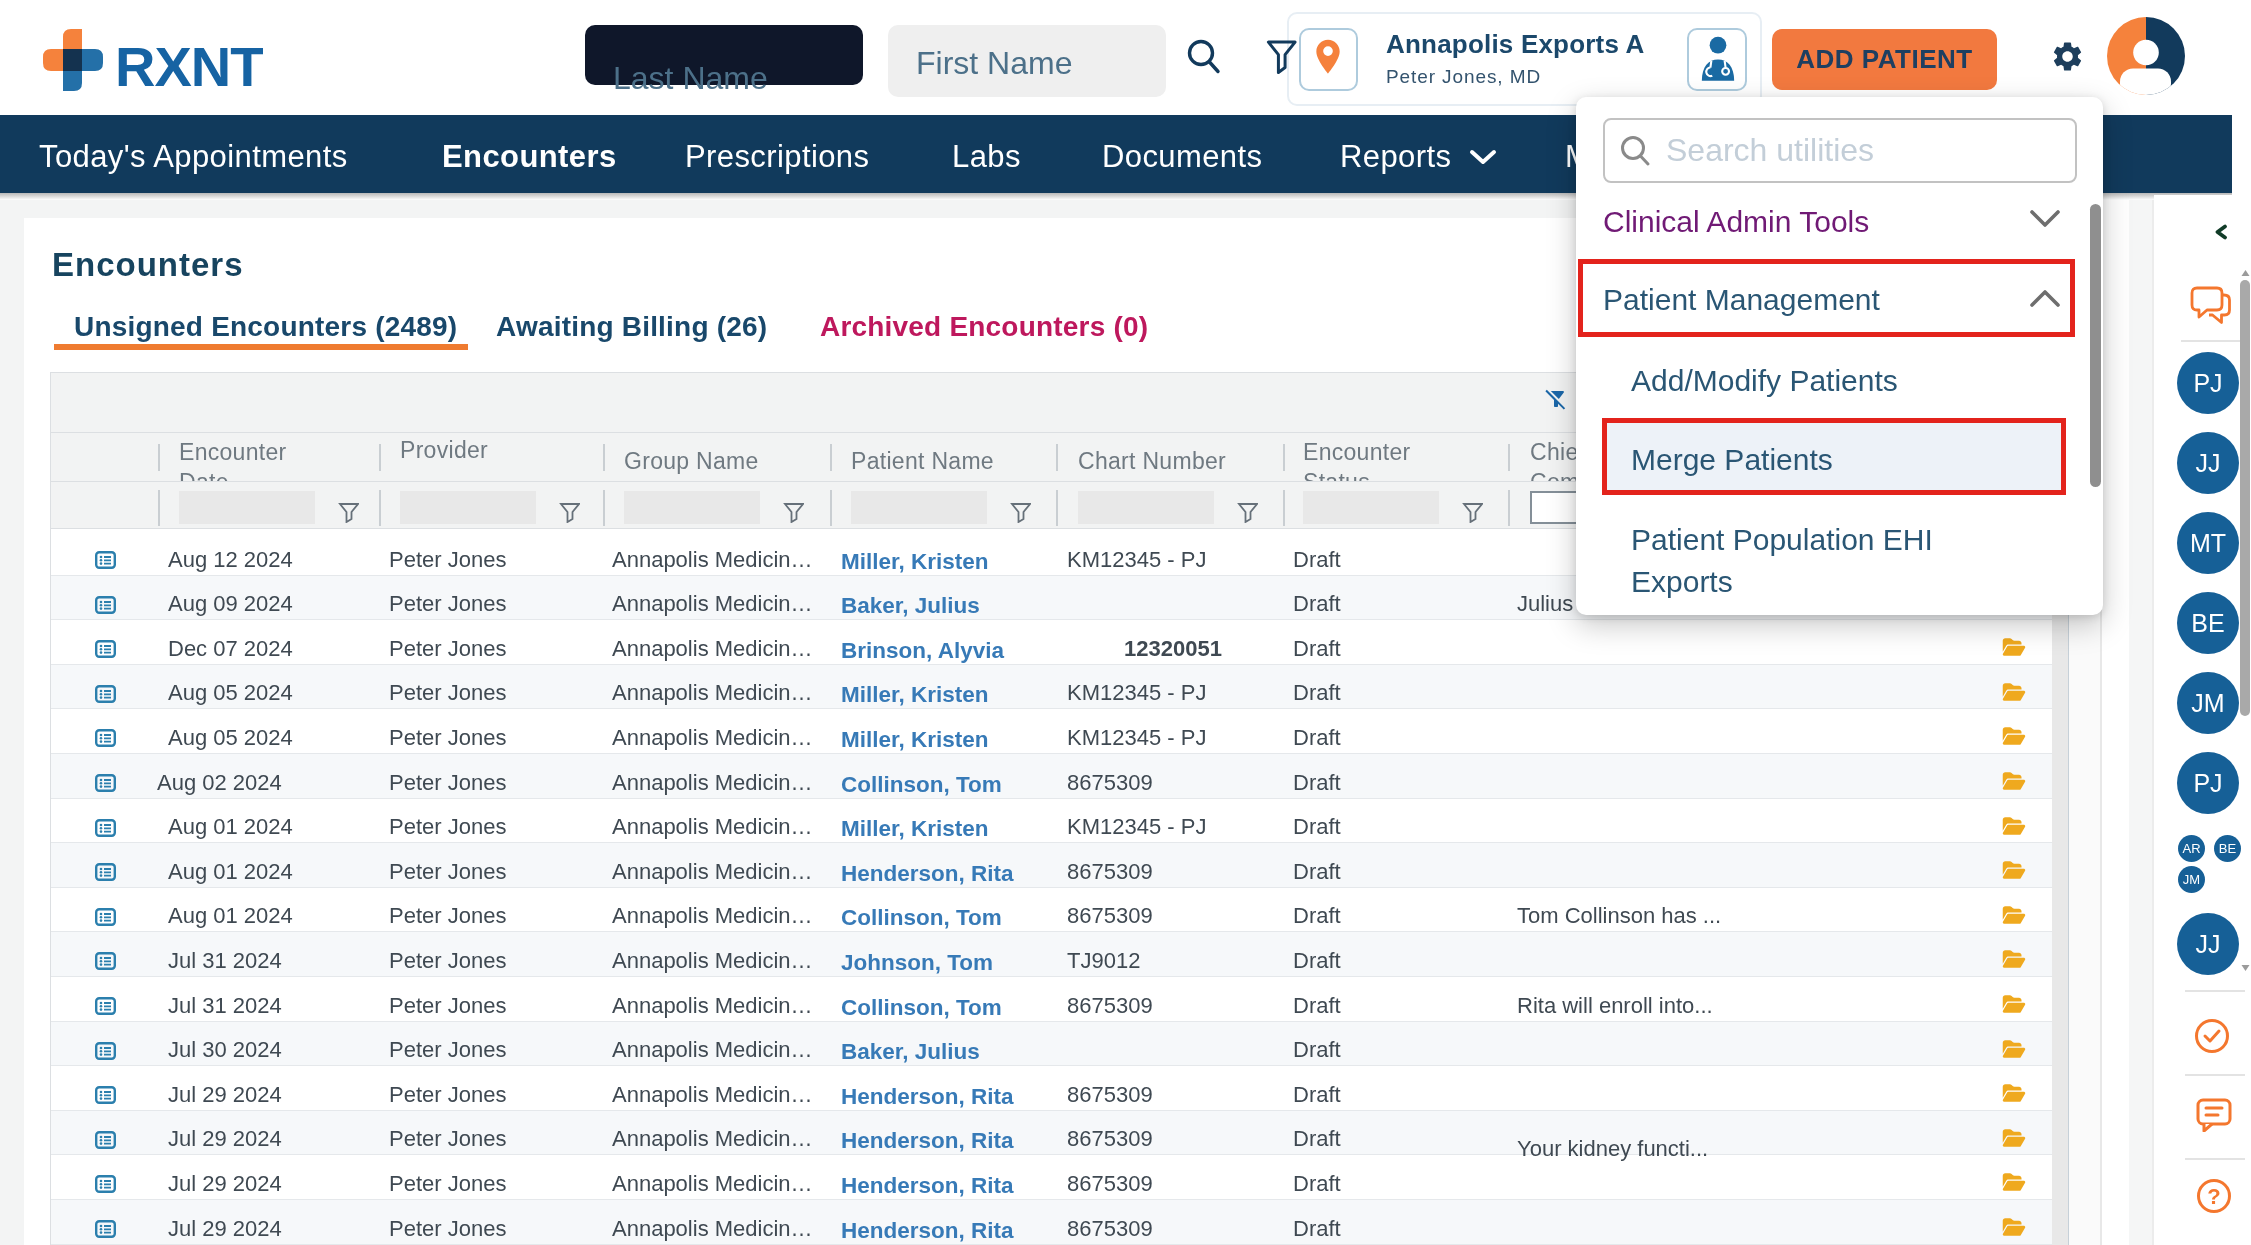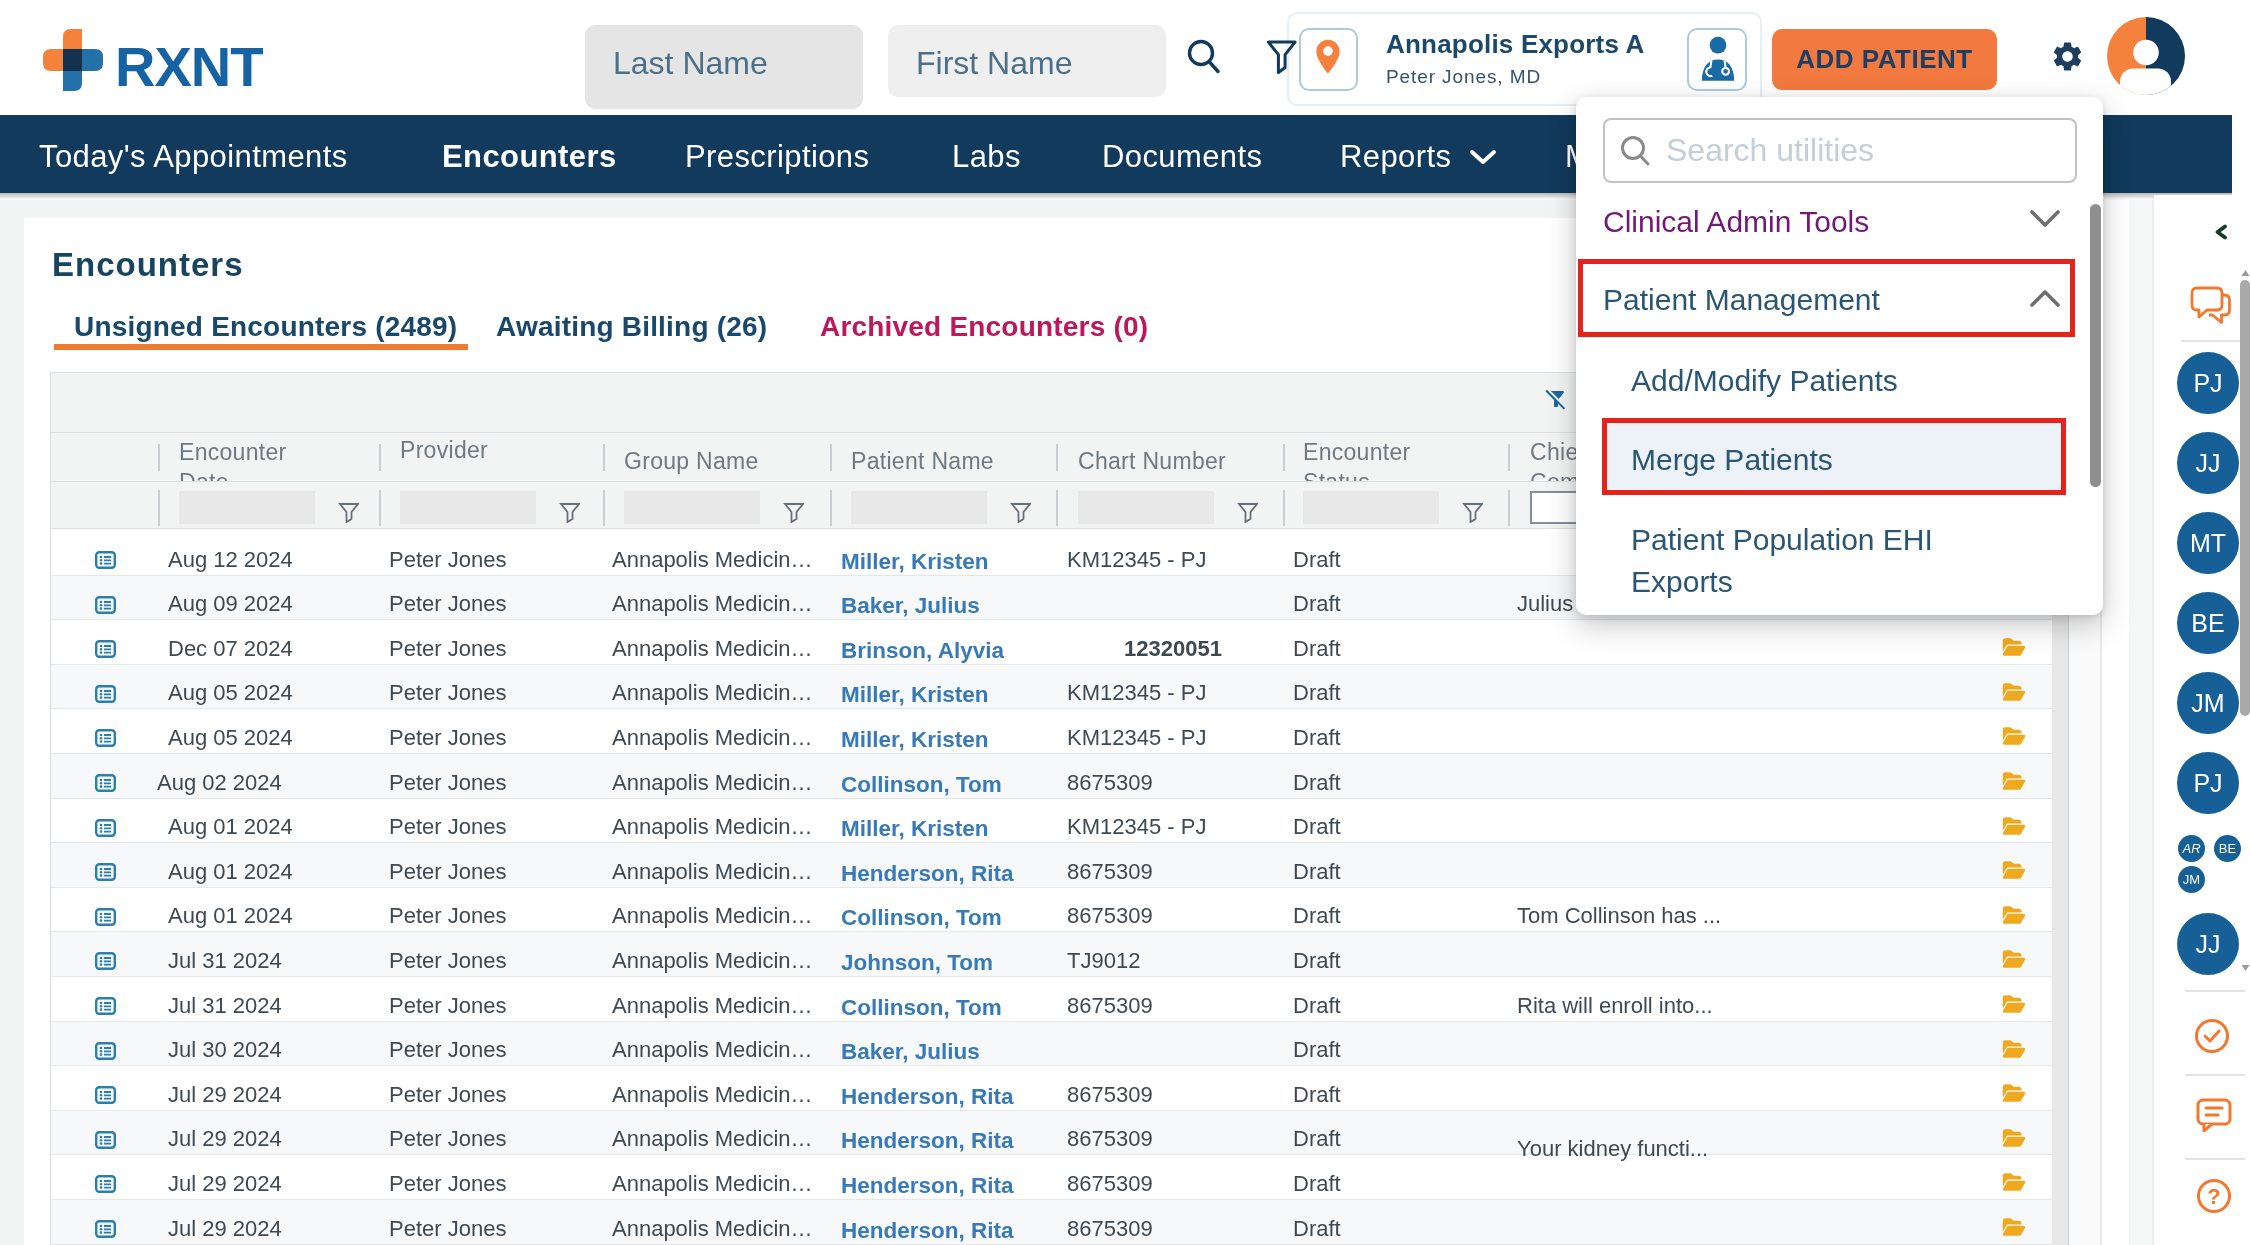--- a/index.html
+++ b/index.html
@@ -12,21 +12,21 @@
 
 <div class="abs" id="hdr" style="left:0;top:0;width:2251px;height:115px;background:#fff;"></div>
 
 <svg class="abs" style="left:43px;top:27px;" width="220" height="66" viewBox="0 0 220 66">
   <path d="M39,2 L28,2 Q20,2 20,10 L20,22 L8,22 Q0,22 0,30 L0,36 Q0,44 8,44 L39,44 Z" fill="#f5823c"></path>
   <path d="M20,22 L52,22 Q60,22 60,30 L60,36 Q60,44 52,44 L39,44 L39,56 Q39,64 31,64 L20,64 Z" fill="#2470a8"></path>
   <rect x="20" y="22" width="19" height="22" fill="#14324f"></rect>
   <text x="72" y="59" font-size="56" font-weight="bold" fill="#1663a3" letter-spacing="-1">RXNT</text>
 </svg>
 
-<div class="abs" style="left:585px;top:25px;width:278px;height:84px;border-radius:10px;background:#e5e5e5;line-height:68px;padding-top:4px;padding-left:28px;font-size:32px;color:#4c7089;">Last Name</div>
+<div class="abs" style="left:585px;top:25px;width:278px;height:60px;border-radius:10px;background:#0f172a;line-height:68px;padding-top:19px;padding-left:28px;font-size:32px;color:#4c7089;">Last Name</div>
 <div class="abs" style="left:888px;top:25px;width:278px;height:72px;border-radius:10px;background:#efefef;line-height:68px;padding-top:4px;padding-left:28px;font-size:32px;color:#4c7089;">First Name</div>
 
 <svg class="abs" style="left:1185px;top:38px;" width="40" height="40" viewBox="0 0 40 40">
   <circle cx="16" cy="15" r="11.5" fill="none" stroke="#123a5c" stroke-width="3.4"></circle>
   <line x1="24.5" y1="24" x2="33" y2="33.5" stroke="#123a5c" stroke-width="3.4" stroke-linecap="round"></line>
 </svg>
 <svg class="abs" style="left:1266px;top:40px;z-index:6;" width="34" height="35" viewBox="0 0 40 42">
   <path d="M2.5,2.5 L34.5,2.5 L22.5,17.5 L22.5,33 L14.5,39 L14.5,17.5 Z" fill="none" stroke="#123a5c" stroke-width="3.6" stroke-linejoin="round"></path>
 </svg>
 
@@ -472,21 +472,21 @@
   <path d="M7,2 H27 Q32,2 32,7 V19 Q32,24 27,24 H17 L9,31 V24 H7 Q2,24 2,19 V7 Q2,2 7,2 Z" fill="#fff" stroke="#f4772e" stroke-width="2.8" stroke-linejoin="round"></path>
 </svg>
 <div class="abs" style="left:2181px;top:340px;width:60px;height:2px;background:#e3e3e3;"></div>
 
 <div class="av" style="left:2177px;top:352px;">PJ</div>
 <div class="av" style="left:2177px;top:432px;">JJ</div>
 <div class="av" style="left:2177px;top:512px;">MT</div>
 <div class="av" style="left:2177px;top:592px;">BE</div>
 <div class="av" style="left:2177px;top:672px;">JM</div>
 <div class="av" style="left:2177px;top:752px;">PJ</div>
-<div class="avs" style="left:2178px;top:835px;font-style:italic;">AR</div>
+<div class="avs" style="left:2178px;top:835px;">AR</div>
 <div class="avs" style="left:2214px;top:835px;">BE</div>
 <div class="avs" style="left:2178px;top:866px;">JM</div>
 <div class="av" style="left:2177px;top:913px;">JJ</div>
 
 <div class="abs" style="left:2185px;top:990px;width:60px;height:2px;background:#e3e3e3;"></div>
 <svg class="abs" style="left:2194px;top:1018px;" width="36" height="36" viewBox="0 0 36 36">
   <circle cx="18" cy="18" r="15.5" fill="none" stroke="#f4772e" stroke-width="3"></circle>
   <path d="M11,18 L16,23 L25,13" fill="none" stroke="#f4772e" stroke-width="3" stroke-linecap="round" stroke-linejoin="round"></path>
 </svg>
 <div class="abs" style="left:2185px;top:1074px;width:60px;height:2px;background:#e3e3e3;"></div>

